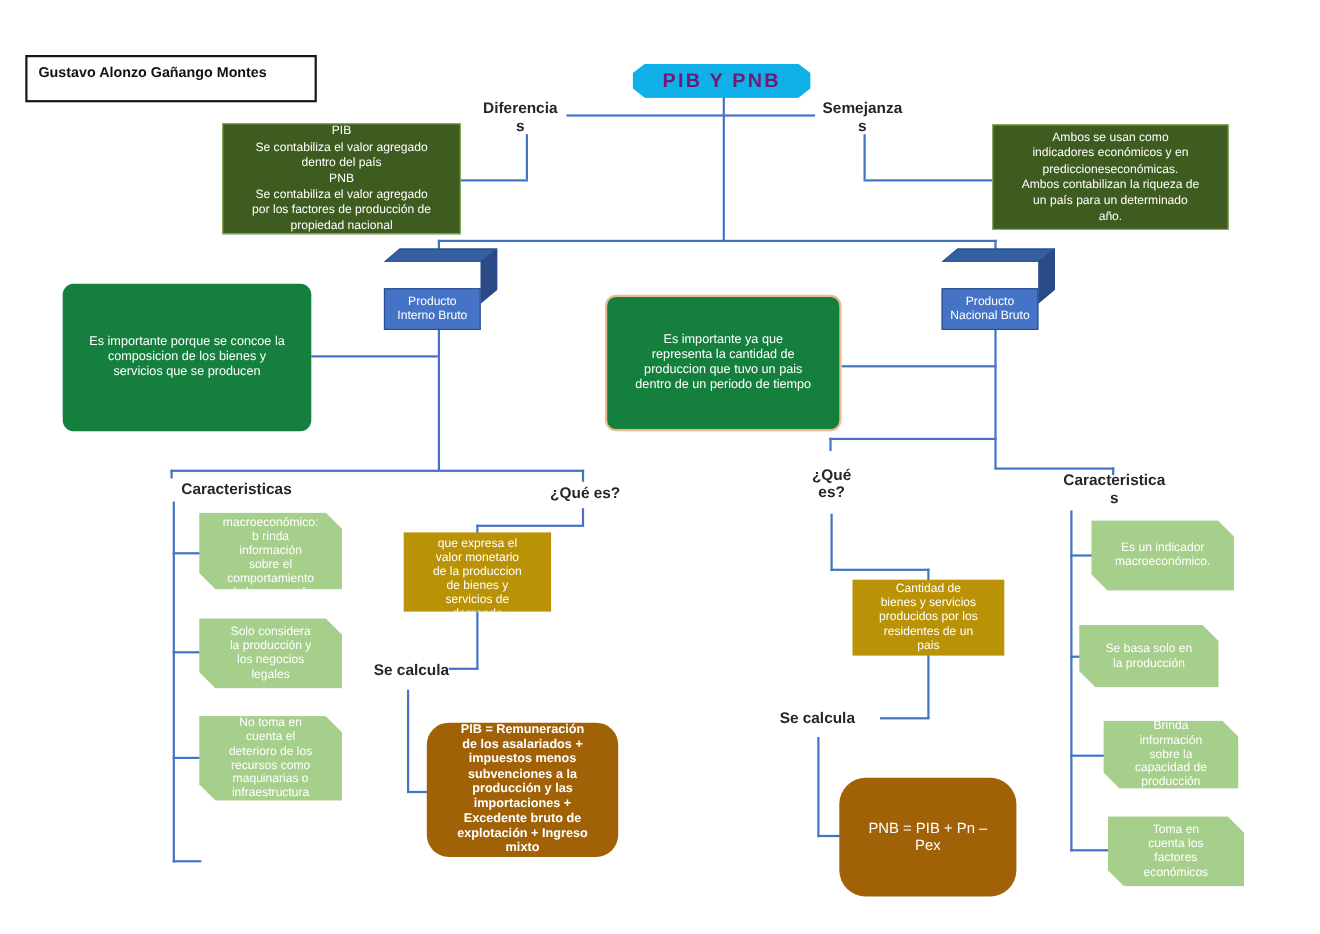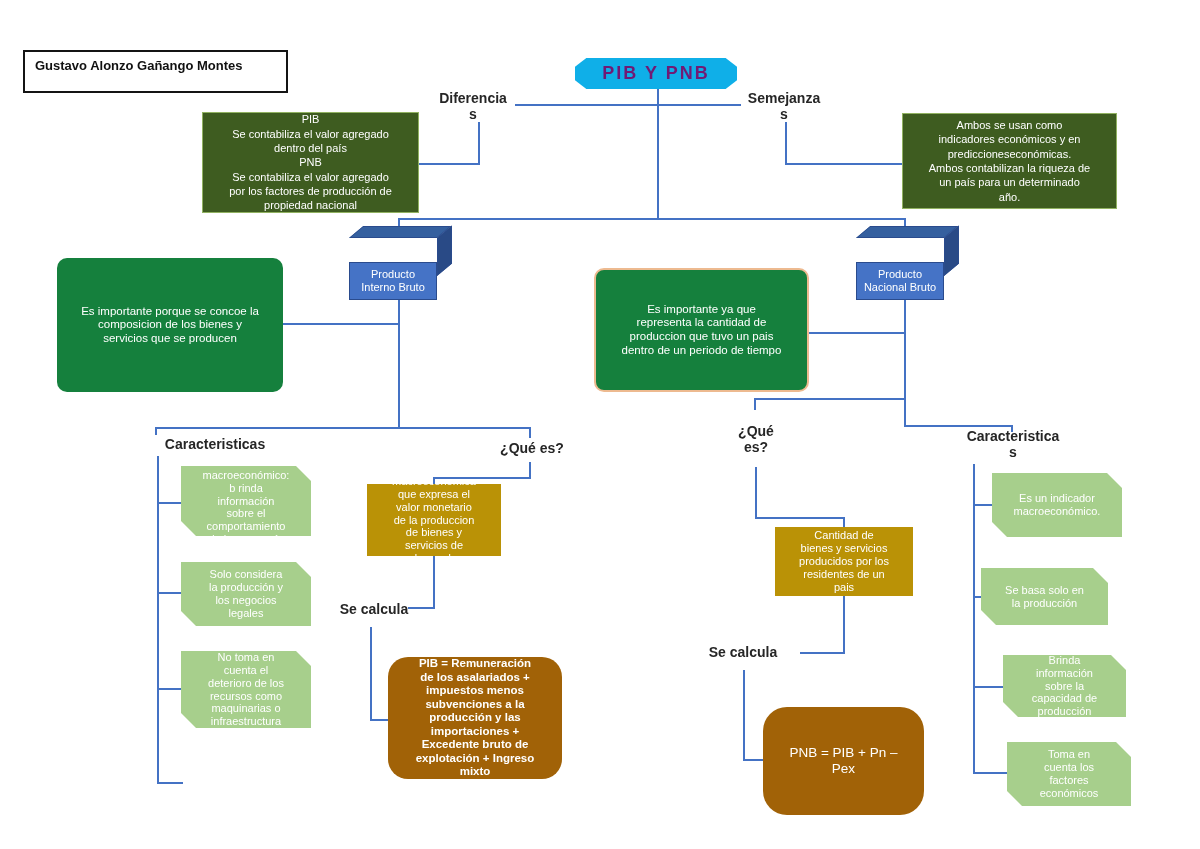--- a/index.html
+++ b/index.html
@@ -12,21 +12,21 @@
     position:absolute; color:#262626; font-size:14px; line-height:1.15;
     white-space:pre-line; text-align:center;font-weight:bold;
   }
   .box {
     position:absolute; display:flex; align-items:center; justify-content:center;
     text-align:center; color:#fff; overflow:hidden; box-sizing:border-box;
     padding:2px 24px; line-height:1.18;
   }
   .darkgreen { background:#3E5C20; border:1px solid #91b261; font-size:11px; white-space:pre-line; line-height:1.3; }
   .brown { background:#15803d; font-size:11.5px;border-radius:10px; }
-  .brown-b { border:2px solid #EDBA90;margin-left:44px; }
+  .brown-b { border:2px solid #EDBA90; }
   .lgreen {
     background:#A7CF8C; font-size:11px;
     clip-path: polygon(0 0, calc(100% - 15px) 0, 100% 15px, 100% 100%, 15px 100%, 0 calc(100% - 15px));
   }
   .lgreen b { font-weight:normal; }
   .gold { background:#BA9206; font-size:11px; }
   .blue-round { background:#a16207; border-radius:20px; }
   .bold { font-weight:bold; }
   .title-box {
     position:absolute; background:#0FAFE8; color:#701a75; font-weight:bold;

